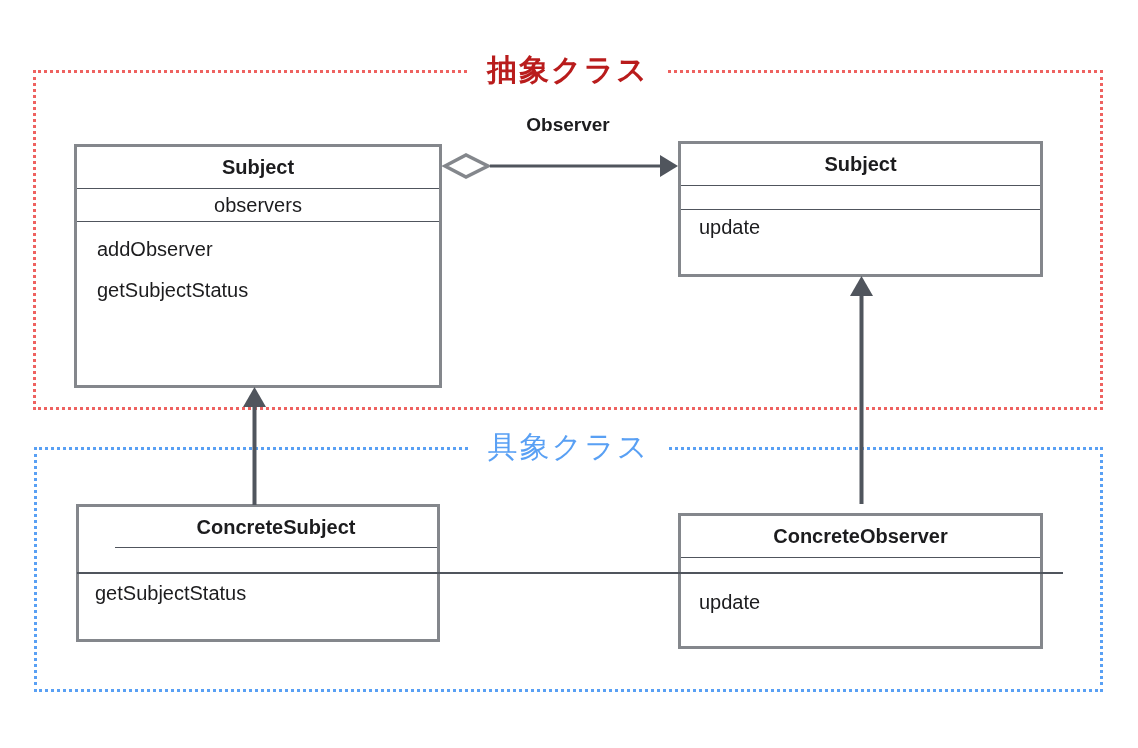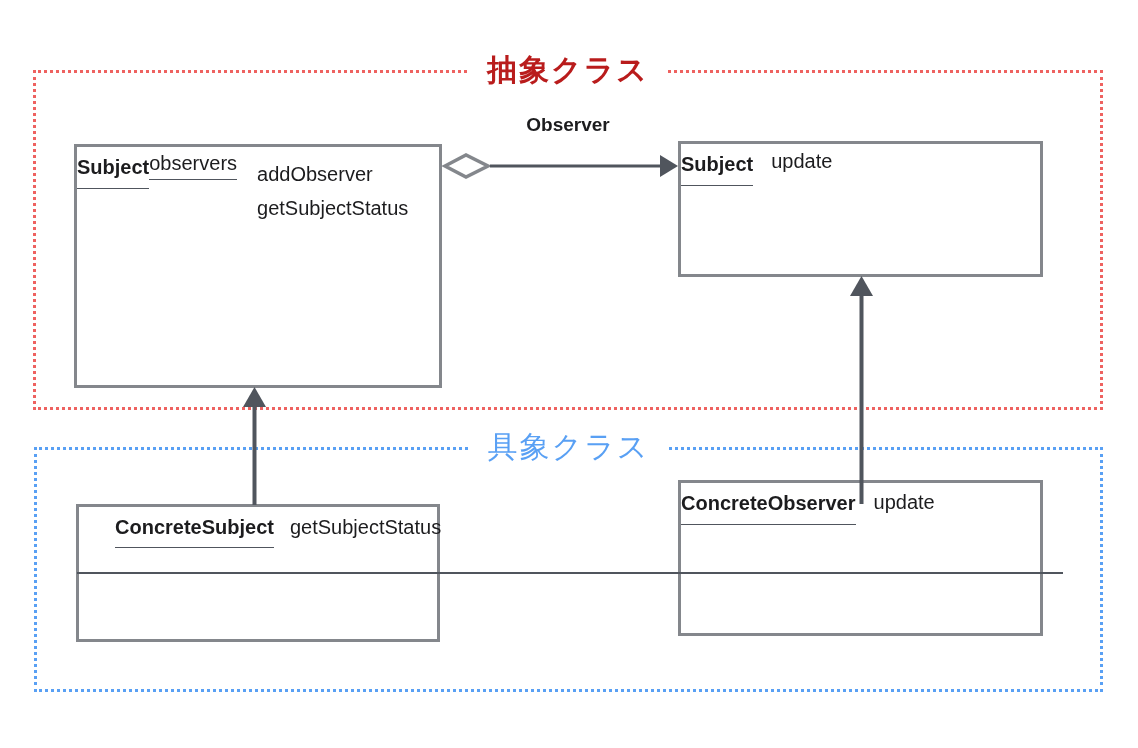--- a/index.html
+++ b/index.html
@@ -43,21 +43,21 @@
   .group-abstract .group-label { color: #b91c1c; font-weight: bold; }
   .group-concrete .group-label { color: #59a0f4; }
 
   
   .cls {
     position: absolute;
     background: #ffffff;
     border: 3px solid #84878c;
     z-index: 2;
     display: flex;
-    flex-direction: row;
+    flex-direction: column;
   }
   .cls-title {
     display: flex;
     align-items: center;
     justify-content: center;
     font-weight: bold;
     font-size: 20px;
     border-bottom: 1.5px solid #50555d;
     flex: 0 0 auto;
   }
@@ -72,35 +72,35 @@
   .cls-methods {
     flex: 1 1 auto;
     font-size: 20px;
   }
   .cls-methods .m { line-height: 28px; }
 
   #box-subject { left: 74px; top: 144px; width: 368px; height: 244px; }
   #box-subject .cls-title { height: 42px; }
   #box-subject .cls-attrs { height: 33px; }
   #box-subject .cls-methods { padding: 13px 0 0 20px; }
-  #box-subject .m1 { margin-bottom: 6px; }
+  #box-subject .m1 { margin-bottom: 13px; }
   #box-subject .m2 { margin-bottom: 6px; }
   #box-subject .m3 { margin-bottom: 8px; }
 
   #box-observer { left: 678px; top: 141px; width: 365px; height: 136px; }
   #box-observer .cls-title { height: 42px; }
   #box-observer .cls-attrs { height: 24px; }
   #box-observer .cls-methods { padding: 3px 0 0 18px; }
 
   #box-concrete-subject { left: 76px; top: 504px; width: 364px; height: 138px; }
   #box-concrete-subject .cls-title { height: 41px; margin-left: 36px; }
   #box-concrete-subject .cls-attrs { height: 25px; }
   #box-concrete-subject .cls-methods { padding: 6px 0 0 16px; }
 
-  #box-concrete-observer { left: 678px; top: 480px; width: 365px; height: 156px; }
+  #box-concrete-observer { left: 678px; top: 513px; width: 365px; height: 136px; }
   #box-concrete-observer .cls-title { height: 42px; }
   #box-concrete-observer .cls-attrs { height: 25px; }
   #box-concrete-observer .cls-methods { padding: 5px 0 0 18px; }
 
   
   .shared-rule {
     position: absolute;
     left: 77px; top: 572px;
     width: 986px; height: 1.5px;
     background: #50555d;

